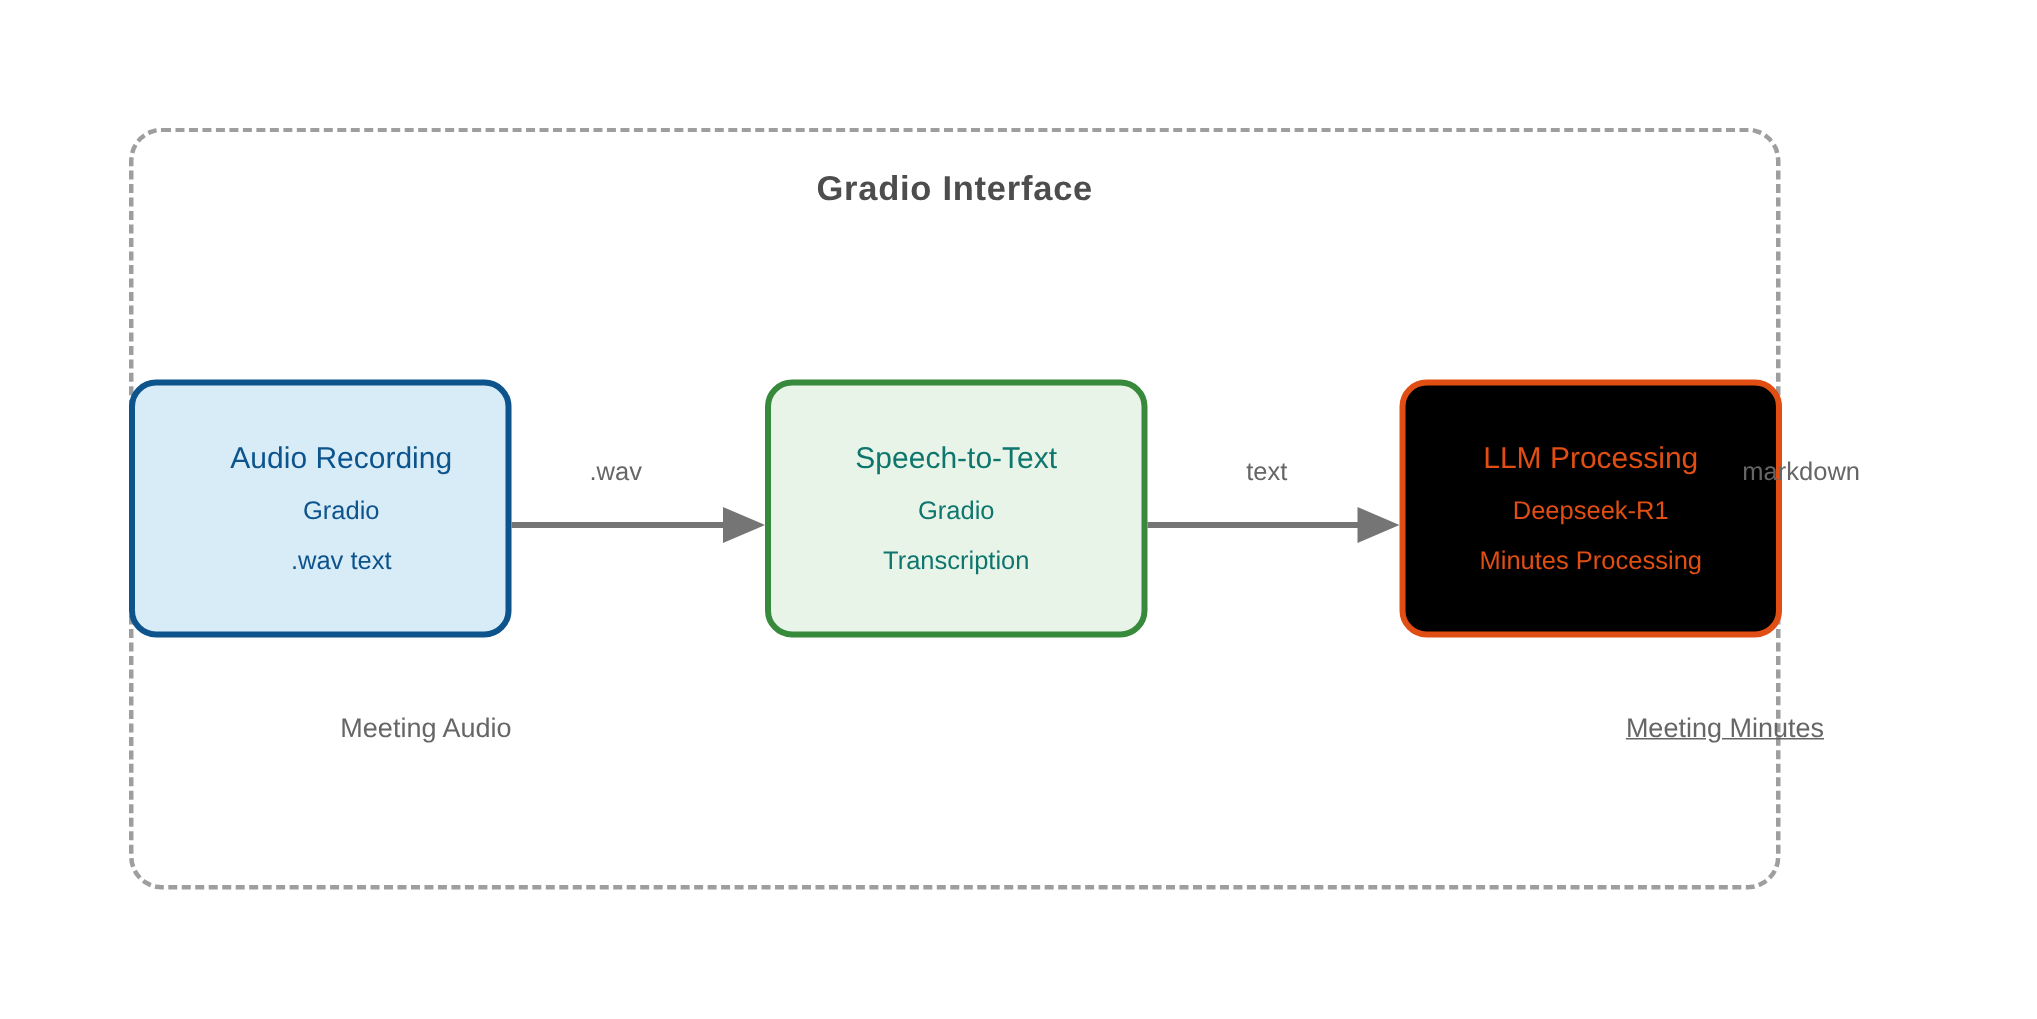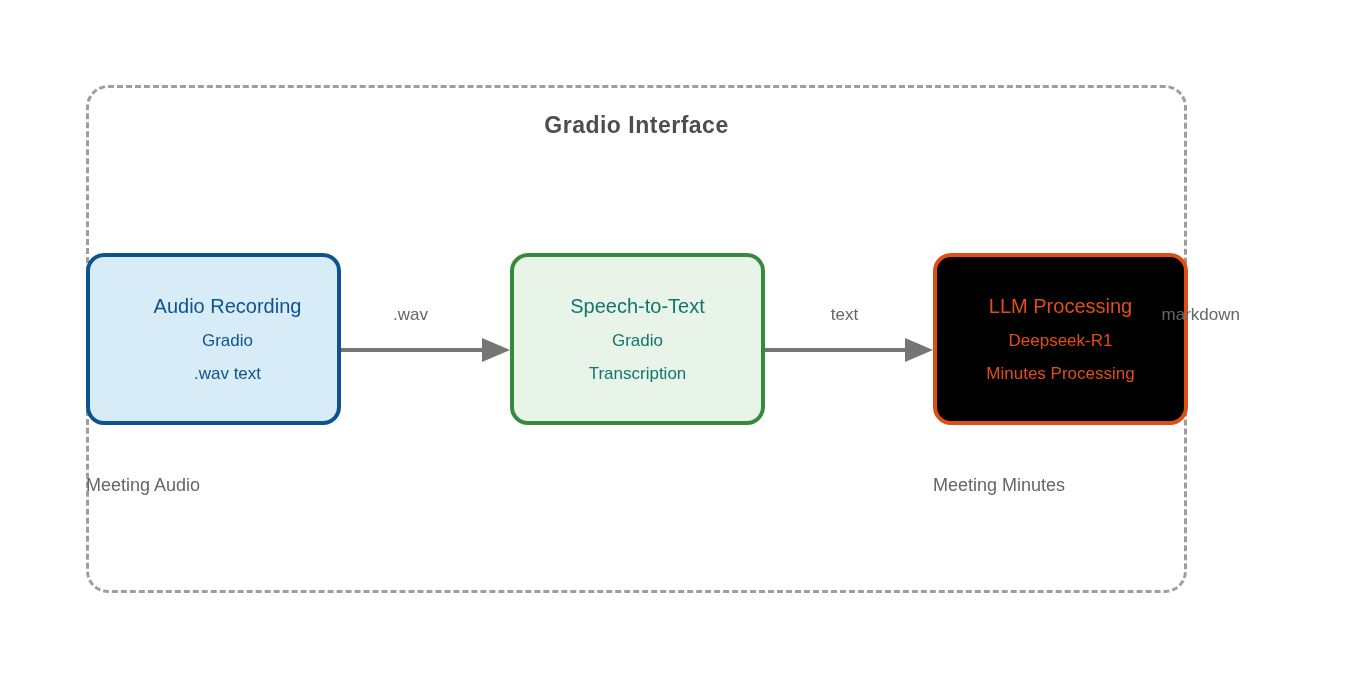--- a/index.html
+++ b/index.html
@@ -81,26 +81,26 @@
     text-align: center;
   }
   .edge-label-wav  { left: 326px; width: 169px; }
   .edge-label-text { left: 765px; width: 159px; }
   .edge-label-markdown { left: 1140px; width: 100px; text-align: right; }
 
   .annotation {
     position: absolute;
     top: 475px;
     width: 255px;
-    text-align: left;
+    text-align: right;
     font-size: 18px;
     color: #666666;
   }
   .annotation-audio   { left: 86px; }
-  .annotation-minutes { left: 933px; }
+  .annotation-minutes { left: 961px; text-decoration: underline; }
 </style>
 </head>
 <body>
 
 <div class="canvas">
 
   <div class="container"></div>
 
   <div class="diagram-title">Gradio Interface</div>
 

